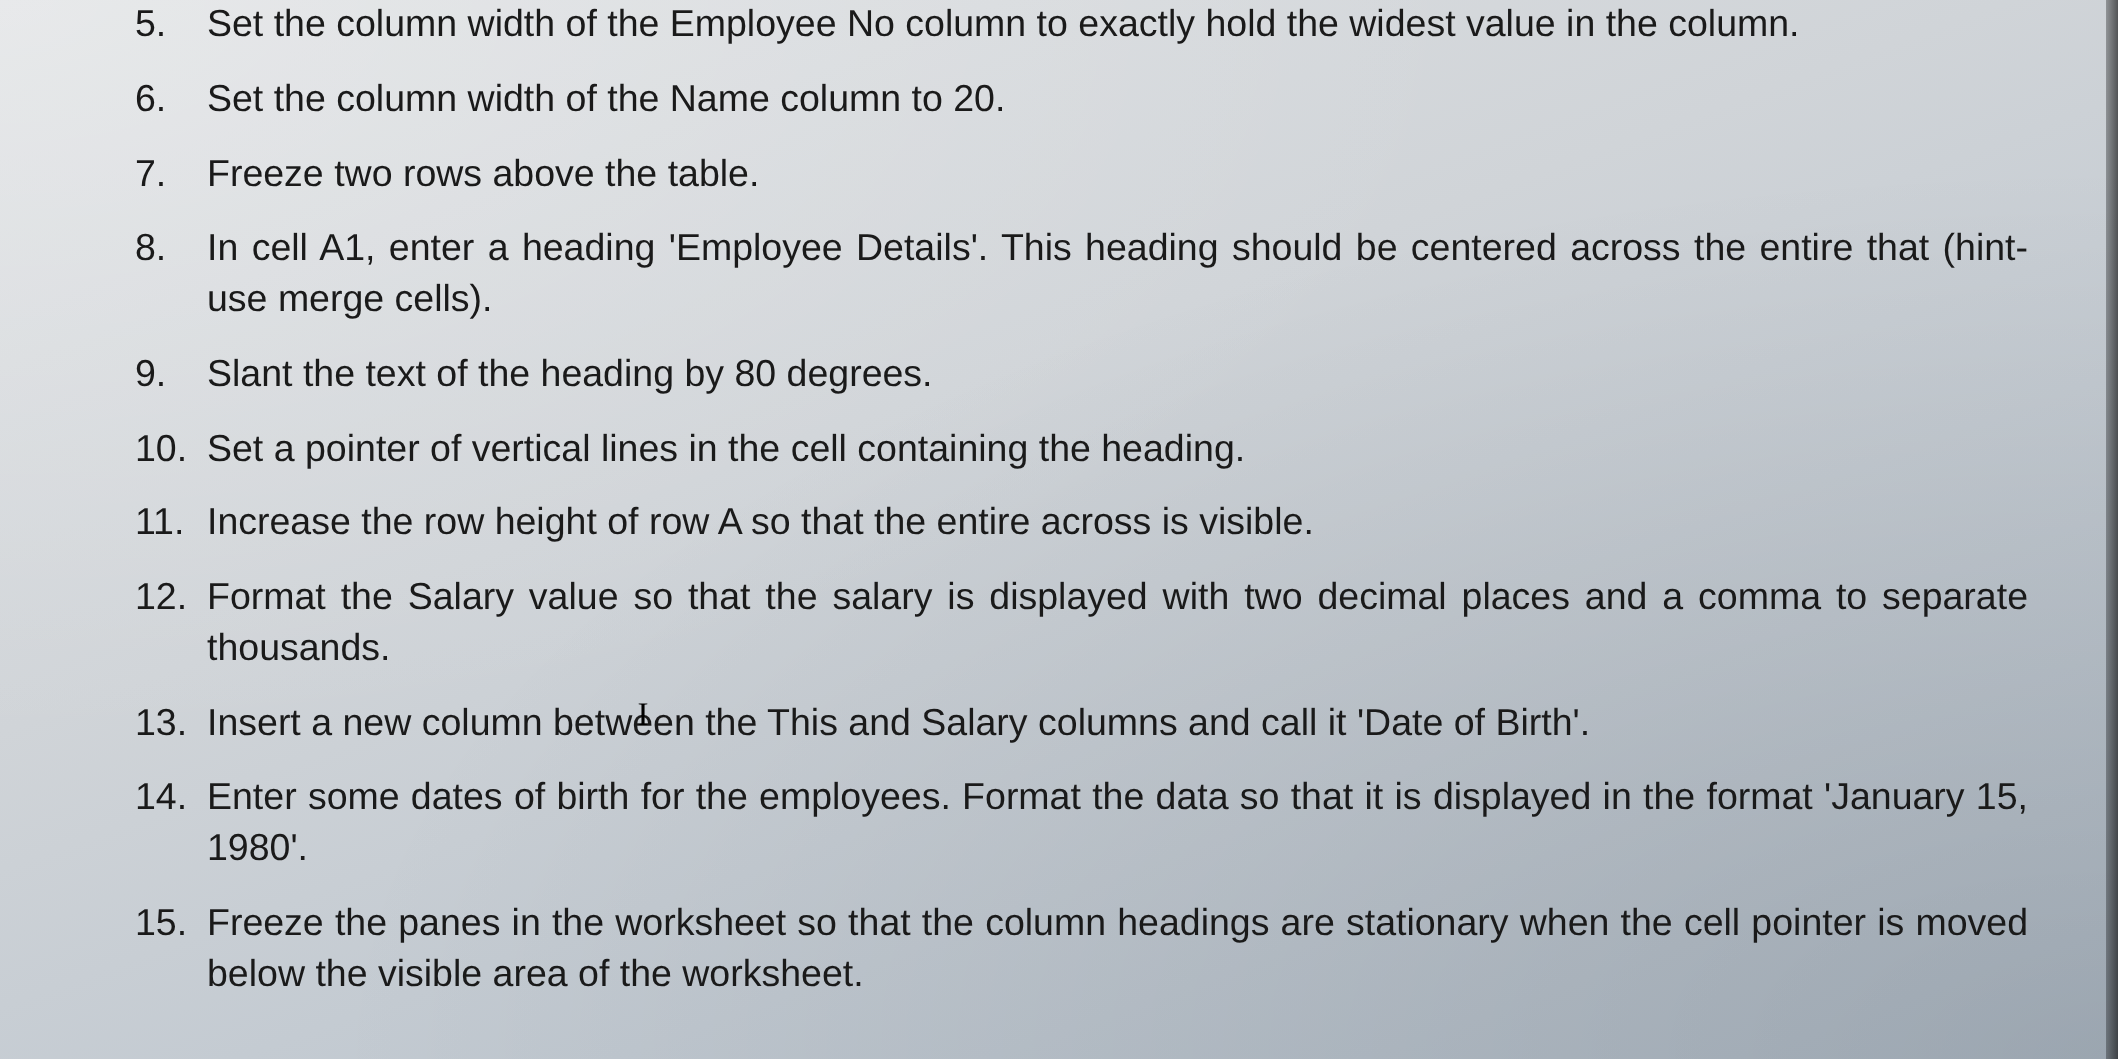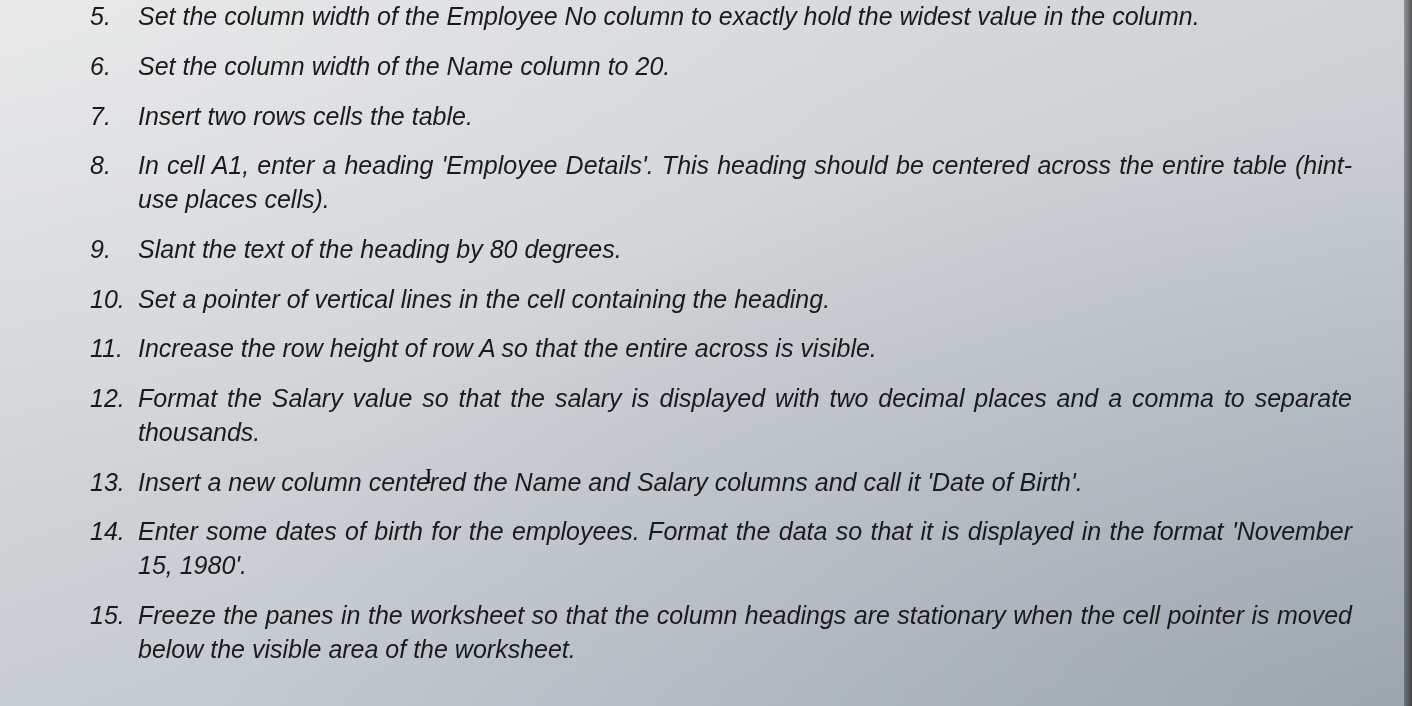--- a/index.html
+++ b/index.html
@@ -32,21 +32,20 @@
       bottom: 0;
       background: radial-gradient(ellipse at top left, rgba(255,255,255,0.25) 0%, transparent 50%),
                   radial-gradient(ellipse at bottom right, rgba(0,0,0,0.12) 0%, transparent 60%);
       pointer-events: none;
     }
     ol {
       list-style: none;
       counter-reset: item 4;
       position: relative;
       z-index: 1;
-      font-style: italic;
     }
     li {
       counter-increment: item;
       color: #1a1a1a;
       font-size: 25px;
       line-height: 1.35;
       margin-bottom: 16px;
       padding-left: 48px;
       position: relative;
       text-align: justify;
@@ -81,25 +80,25 @@
       background: linear-gradient(to right, rgba(0,0,0,0.3), rgba(0,0,0,0.6));
     }
   </style>
 </head>
 <body>
 
 <div class="page">
   <ol>
     <li>Set the column width of the Employee No column to exactly hold the widest value in the column.</li>
     <li>Set the column width of the Name column to 20.</li>
-    <li>Insert two rows cells the table.</li>
-    <li>In cell A1, enter a heading 'Employee Details'. This heading should be centered across the entire table (hint-use places cells).</li>
+    <li>Freeze two rows above the table.</li>
+    <li>In cell A1, enter a heading 'Employee Details'. This heading should be centered across the entire that (hint-use merge cells).</li>
     <li>Slant the text of the heading by 80 degrees.</li>
     <li>Set a pointer of vertical lines in the cell containing the heading.</li>
     <li>Increase the row height of row A so that the entire across is visible.</li>
     <li>Format the Salary value so that the salary is displayed with two decimal places and a comma to separate thousands.</li>
-    <li>Insert a new column centered the Name and Salary columns and call it 'Date of Birth'.</li>
-    <li>Enter some dates of birth for the employees.  Format the data so that it is displayed in the format 'November 15, 1980'.</li>
+    <li>Insert a new column between the This and Salary columns and call it 'Date of Birth'.</li>
+    <li>Enter some dates of birth for the employees.  Format the data so that it is displayed in the format 'January 15, 1980'.</li>
     <li>Freeze the panes in the worksheet so that the column headings are stationary when the cell pointer is moved below the visible area of the worksheet.</li>
   </ol>
   <div class="cursor"></div>
   <div class="right-edge"></div>
 </div>
 
 </body></html>

